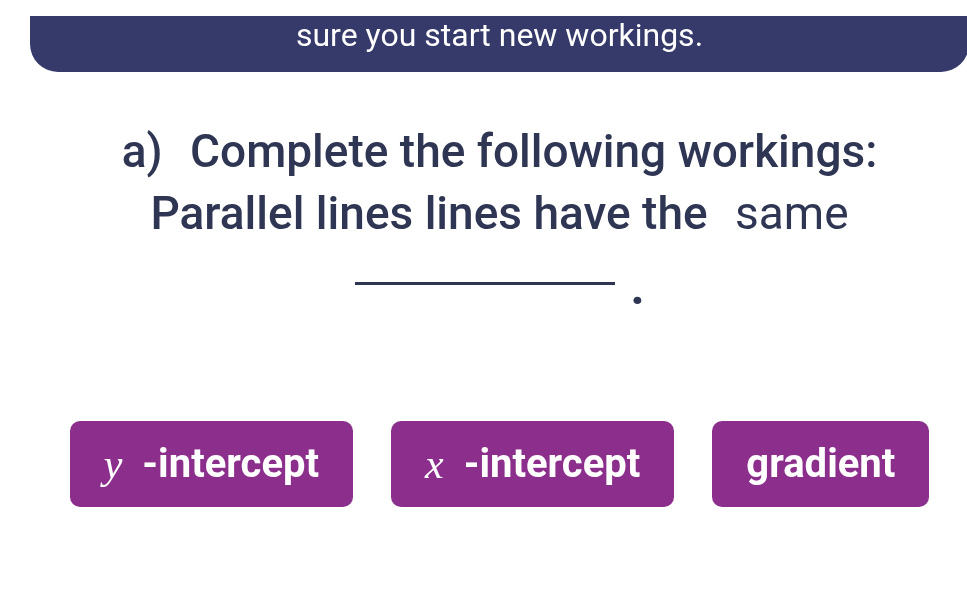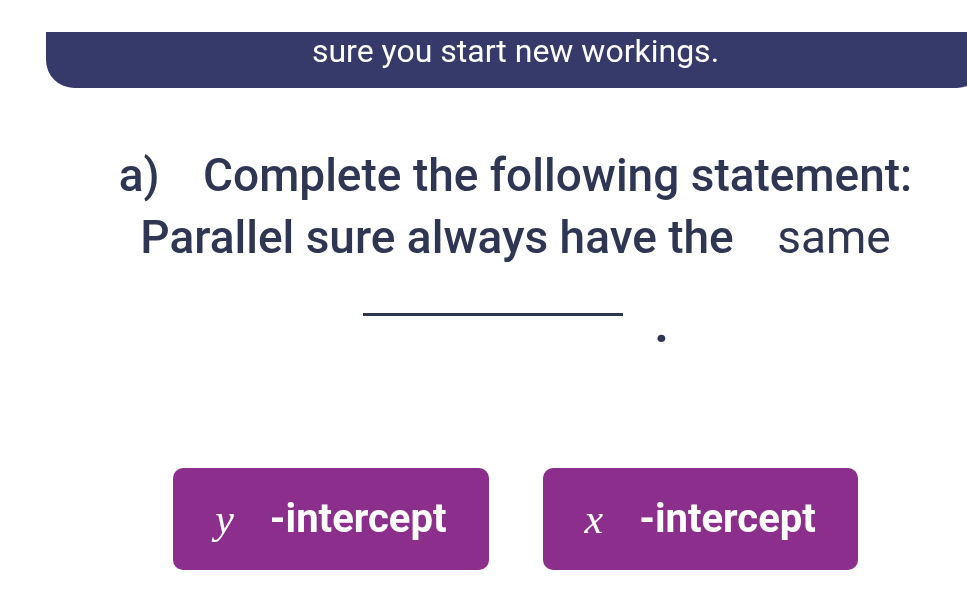--- a/index.html
+++ b/index.html
@@ -1,15 +1,15 @@
 <!DOCTYPE html>
 <html><head>
 <meta charset="utf-8">
 <style>
-  * { box-sizing: border-box; margin: 16px; padding: 0; }
+  * { box-sizing: border-box; margin: 8px; padding: 0; }
   body {
     width: 967px;
     height: 605px;
     background: #ffffff;
     font-family: -apple-system, BlinkMacSystemFont, "Segoe UI", Roboto, sans-serif;
     overflow: hidden;
   }
   .banner {
     background: #353a6a;
     color: #ffffff;
@@ -76,31 +76,34 @@
 </style>
 </head>
 <body>
 
 <div class="banner">
   <span>sure you start new workings.</span>
 </div>
 
 <div class="question">
   <span>a)</span>
-  <span>Complete the following statement:</span><br>
-  <span>Parallel sure always have the</span>
+  <span>Complete the following workings:</span><br>
+  <span>Parallel lines lines have the</span>
   <span class="bold">same</span>
 </div>
 
 <div class="blank-line-wrap">
   <span class="blank-line"></span><span class="period">.</span>
 </div>
 
 <div class="options">
   <div class="opt">
     <span class="mathvar">y</span>
       <span>-intercept</span>
   </div>
   <div class="opt">
     <span class="mathvar">x</span>
       <span>-intercept</span>
   </div>
+  <div class="opt">
+    <span>gradient</span>
+  </div>
 </div>
 
 </body></html>

